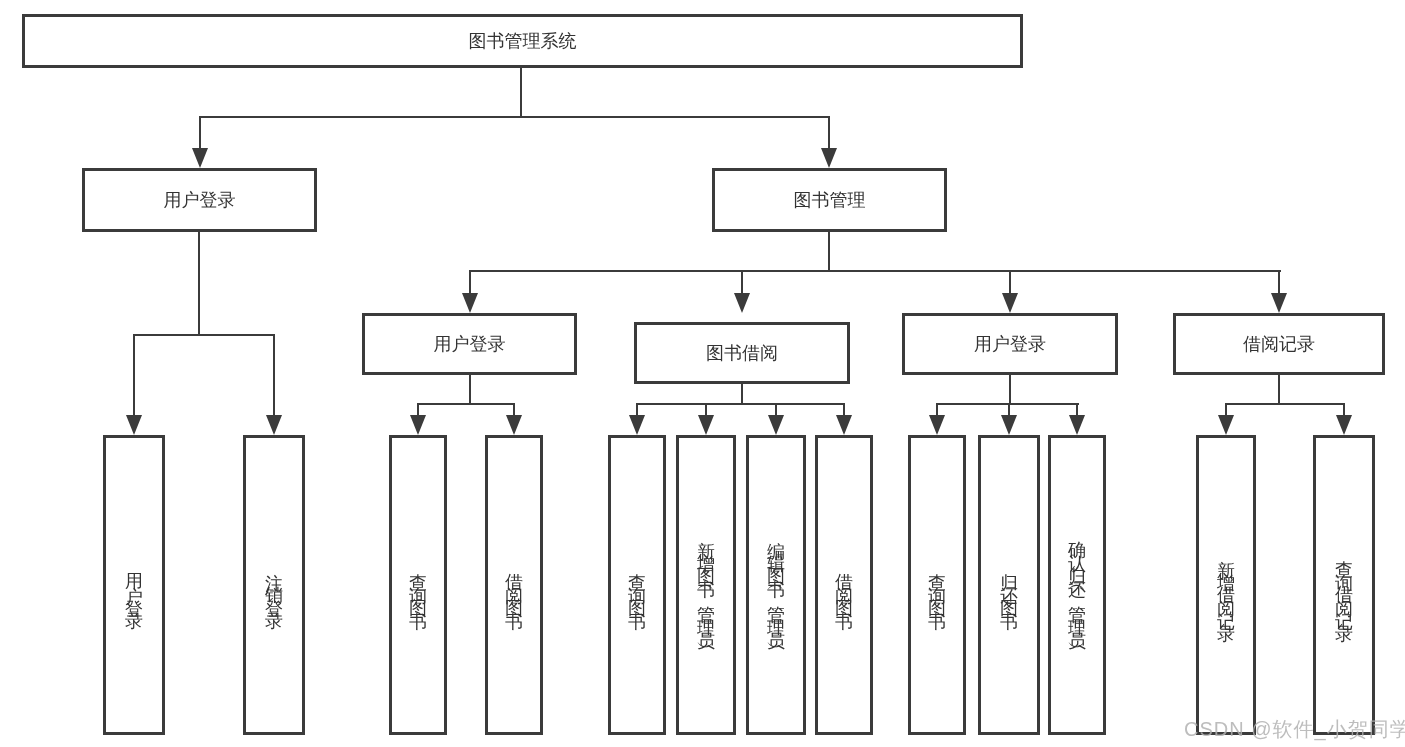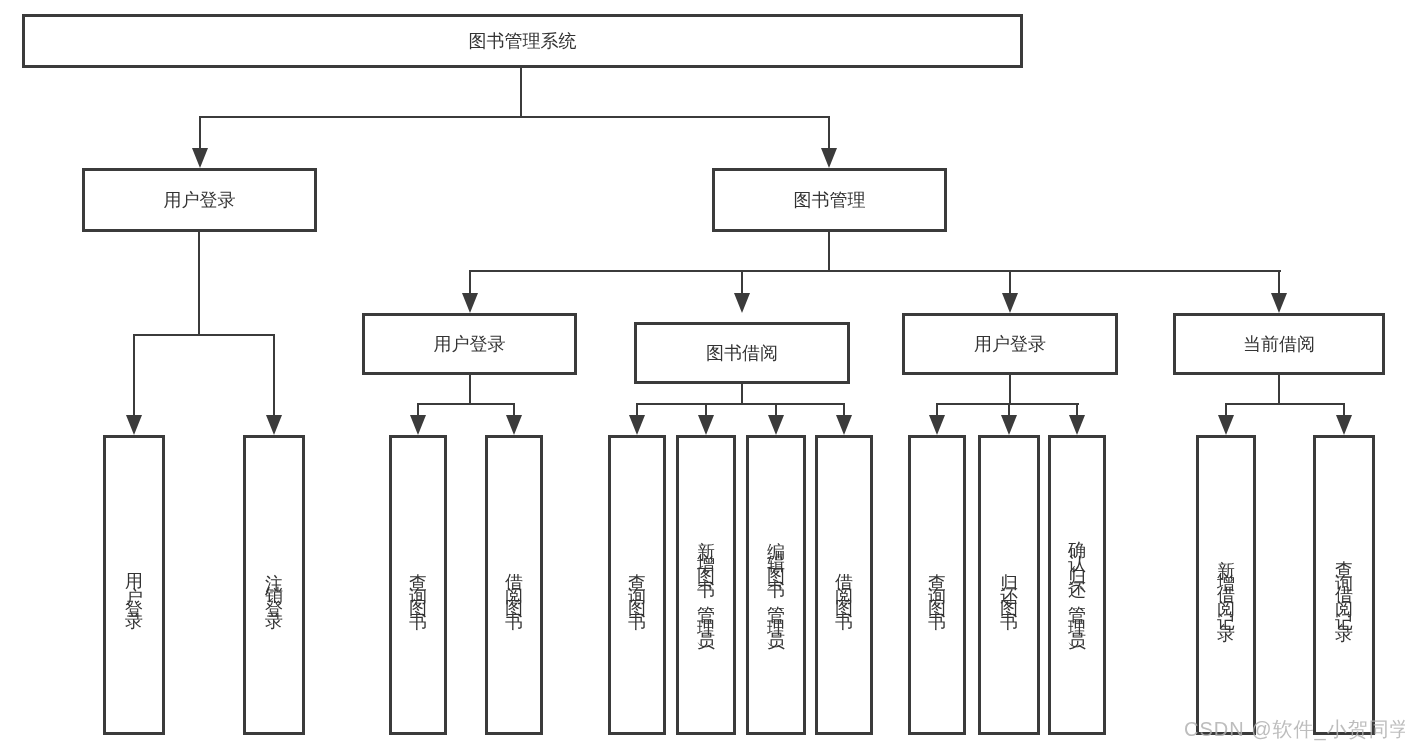--- a/index.html
+++ b/index.html
@@ -95,21 +95,21 @@
   <div class="box" style="left:362px;top:313px;width:215px;height:62px;">
     <span>用户登录</span>
   </div>
   <div class="box" style="left:634px;top:313px;width:216px;height:62px;margin-top:9px;">
     <span>图书借阅</span>
   </div>
   <div class="box" style="left:902px;top:313px;width:216px;height:62px;">
     <span>用户登录</span>
   </div>
   <div class="box" style="left:1173px;top:313px;width:212px;height:62px;">
-    <span>当前借阅</span>
+    <span>借阅记录</span>
   </div>
 
   <div class="vline" style="left:469px;top:375px;width:2px;height:30px;"></div>
   <div class="hline" style="left:417px;top:403px;width:98px;height:2px;"></div>
   <div class="vline" style="left:417px;top:403px;width:2px;height:14px;"></div>
   <div class="arrow" style="left:410px;top:415px;"></div>
   <div class="vline" style="left:513px;top:403px;width:2px;height:14px;"></div>
   <div class="arrow" style="left:506px;top:415px;"></div>
 
   <div class="vline" style="left:741px;top:375px;width:2px;height:30px;"></div>

